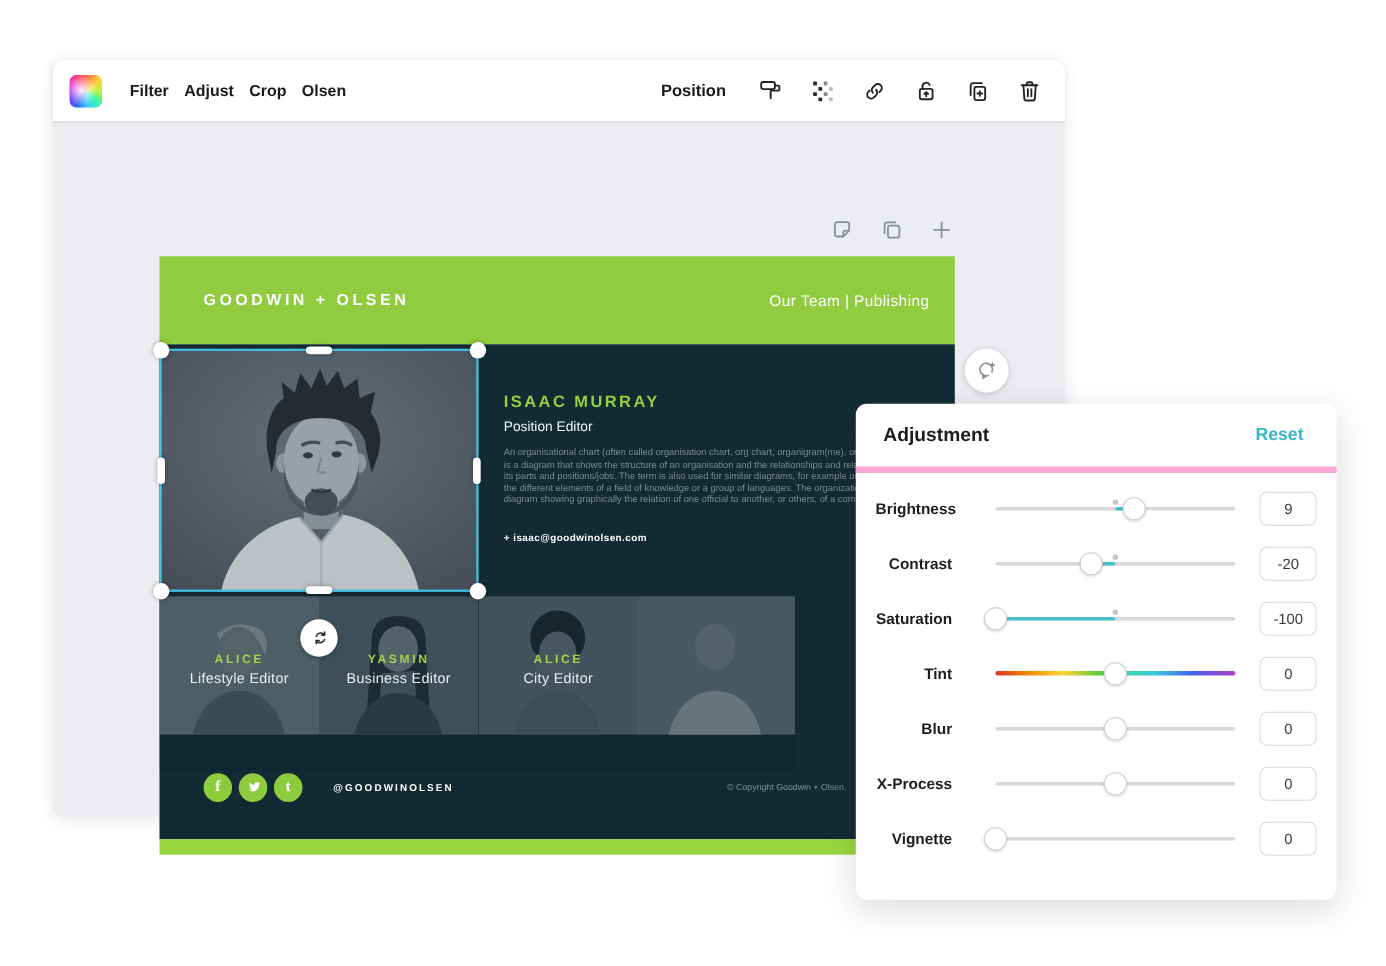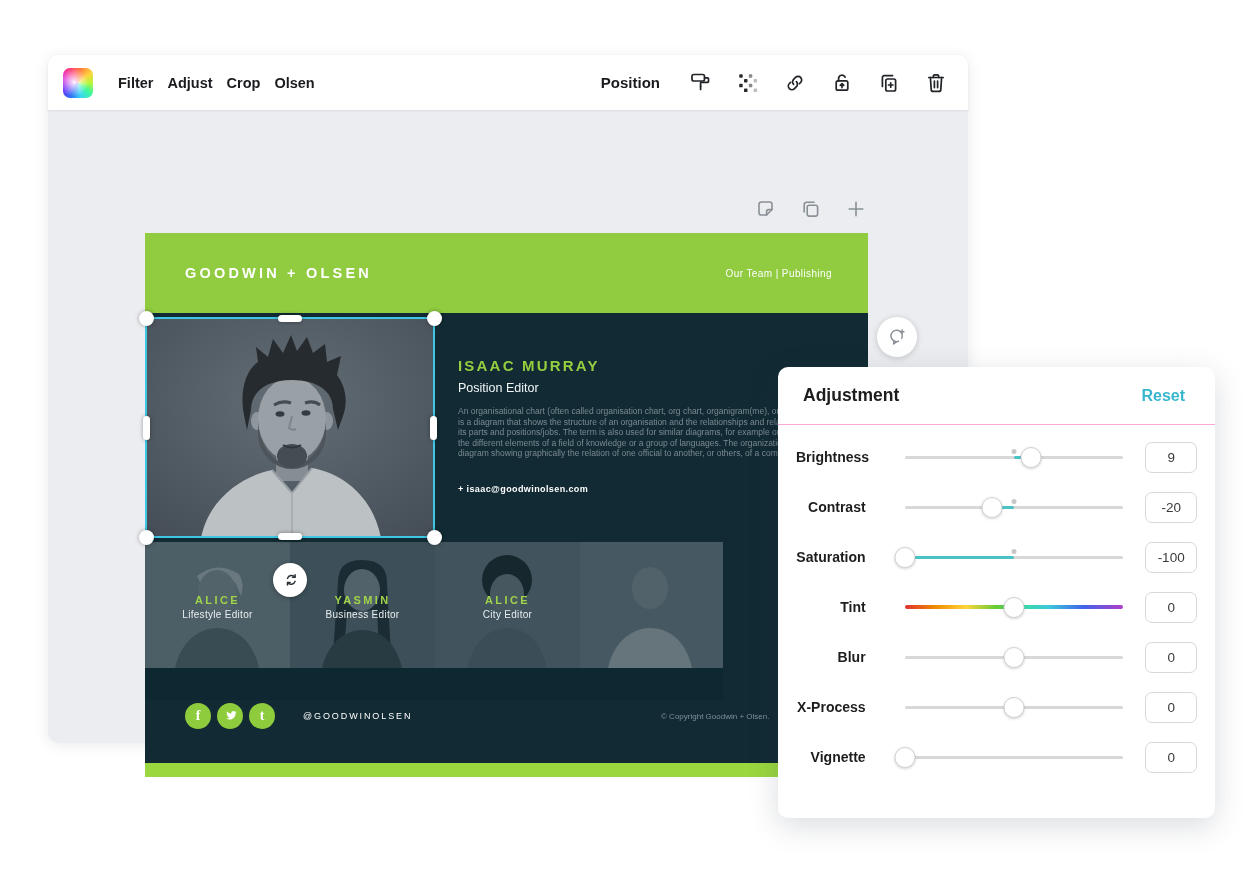--- a/index.html
+++ b/index.html
@@ -28,21 +28,21 @@
 
   
   .canvas-tools{position:absolute;left:707px;top:88px;display:flex;gap:23px;z-index:2;}
   .ct-icon{width:22px;height:22px;cursor:pointer;}
 
   
   .design{position:absolute;left:97px;top:123px;width:723px;height:544px;z-index:1;}
   .d-header{position:absolute;left:0;top:0;width:723px;height:80px;background:#90cb40;cursor:pointer;}
   .brand{position:absolute;left:40px;top:50%;transform:translateY(-50%);color:#fff;font-weight:bold;
     font-size:14.5px;letter-spacing:3.2px;white-space:nowrap;}
-  .d-nav{position:absolute;right:36px;top:50%;transform:translateY(-50%);color:#fff;font-size:10px;
+  .d-nav{position:absolute;right:23px;top:50%;transform:translateY(-50%);color:#fff;font-size:14px;
     letter-spacing:.4px;white-space:nowrap;}
   .d-dark{position:absolute;left:0;top:80px;width:723px;height:450px;background:#112a33;}
   .d-strip{position:absolute;left:0;top:530px;width:723px;height:14px;background:#9ad63e;}
 
   
   .profile{position:absolute;left:313px;top:124px;width:390px;cursor:pointer;}
   .p-name{color:#95ce3f;font-weight:bold;font-size:15px;letter-spacing:2.2px;}
   .p-role{color:#f2f6f7;font-size:12.5px;margin-top:7px;}
   .p-bio{color:#7b8a92;font-size:8.5px;line-height:10.6px;margin-top:11px;width:378px;}
   .p-email{color:#fff;font-weight:bold;font-size:9px;letter-spacing:.4px;margin-top:25px;}
@@ -62,39 +62,39 @@
   .rotate-btn{position:absolute;left:128px;top:330px;width:34px;height:34px;border-radius:50%;background:#fff;
     box-shadow:0 1px 5px rgba(0,0,0,.3);display:flex;align-items:center;justify-content:center;z-index:5;cursor:pointer;}
 
   
   .team{position:absolute;left:0;top:309px;width:723px;height:126px;display:flex;}
   .cell{position:relative;height:158px;overflow:hidden;cursor:pointer;}
   .cell svg{position:absolute;left:0;top:0;}
   .cell .ovl{position:absolute;left:0;top:0;right:0;bottom:0;background:rgba(13,38,49,.55);}
   .cell .lbl{position:absolute;left:0;top:52px;width:100%;text-align:center;z-index:2;}
   .t-name{color:#9fd34a;font-weight:bold;font-size:11px;letter-spacing:2.4px;}
-  .t-role{color:#e8eef0;font-size:10px;margin-top:3px;letter-spacing:.3px;}
+  .t-role{color:#e8eef0;font-size:13px;margin-top:3px;letter-spacing:.3px;}
 
   
   .d-footer{position:absolute;left:0;top:435px;width:723px;height:95px;display:flex;align-items:center;}
   .socials{display:flex;gap:6px;margin-left:40px;}
   .soc{width:26px;height:26px;border-radius:50%;background:#8ecb3d;color:#fff;display:flex;align-items:center;
     justify-content:center;font-weight:bold;font-size:14px;cursor:pointer;}
   .soc svg{display:block;}
-  .handle-txt{color:#fff;font-weight:normal;font-size:9px;letter-spacing:1.9px;margin-left:28px;}
+  .handle-txt{color:#fff;font-weight:bold;font-size:9px;letter-spacing:1.9px;margin-left:28px;}
   .copyright{position:absolute;left:516px;top:50%;transform:translateY(-50%);color:#7f929b;font-size:8px;white-space:nowrap;}
 
   
   .comment-btn{position:absolute;left:829px;top:207px;width:40px;height:40px;border-radius:50%;background:#fff;
     box-shadow:0 1px 6px rgba(0,0,0,.18);display:flex;align-items:center;justify-content:center;z-index:6;cursor:pointer;}
 
   
   .panel{position:absolute;left:778px;top:367px;width:437px;height:451px;background:#fff;border-radius:10px;
     box-shadow:0 8px 30px rgba(50,60,80,.18);z-index:10;}
-  .panel-head{height:57px;display:flex;align-items:center;padding:0 30px 0 25px;border-bottom:1px solid #f9a8d4;}
+  .panel-head{height:57px;display:flex;align-items:center;padding:0 30px 0 25px;border-bottom:6px solid #f9a8d4;}
   .panel-title{font-size:17.5px;font-weight:bold;color:#1d1d1f;}
   .reset{margin-left:auto;font-size:16px;font-weight:600;color:#38b6cd;cursor:pointer;}
   .rows{padding-top:7px;}
   .srow{height:50px;display:flex;align-items:center;padding-right:18px;}
   .slabel{width:70px;margin-left:18px;text-align:right;font-size:14px;font-weight:600;color:#1d1d1f;white-space:nowrap;}
   .strack{position:relative;width:220px;height:22px;margin-left:39px;cursor:pointer;}
   .tline{position:absolute;left:0;right:0;top:50%;height:3px;margin-top:-1.5px;background:#d8d8d8;border-radius:2px;}
   .tline.hue{height:4px;margin-top:-2px;background:linear-gradient(90deg,#e03131 0%,#f08c00 14%,#ffd43b 28%,
     #66cc33 42%,#38d9a9 55%,#3bc9db 66%,#4263eb 82%,#ae3ec9 100%);}
   .tfill{position:absolute;top:50%;height:3px;margin-top:-1.5px;background:#49c2c8;border-radius:2px;}

